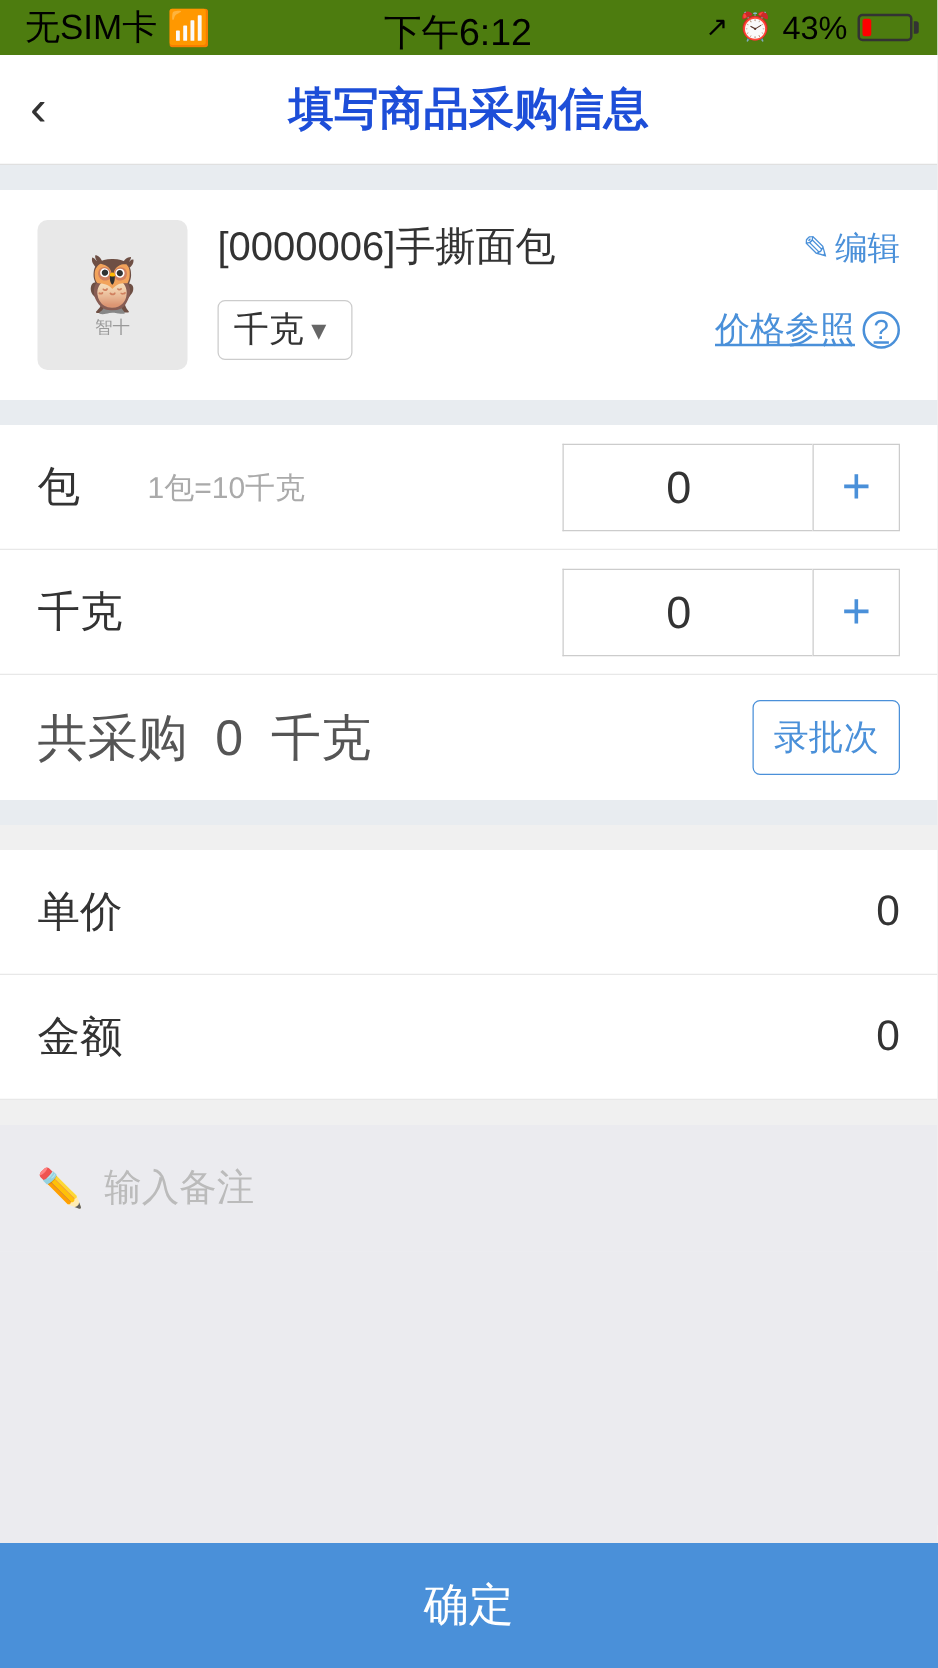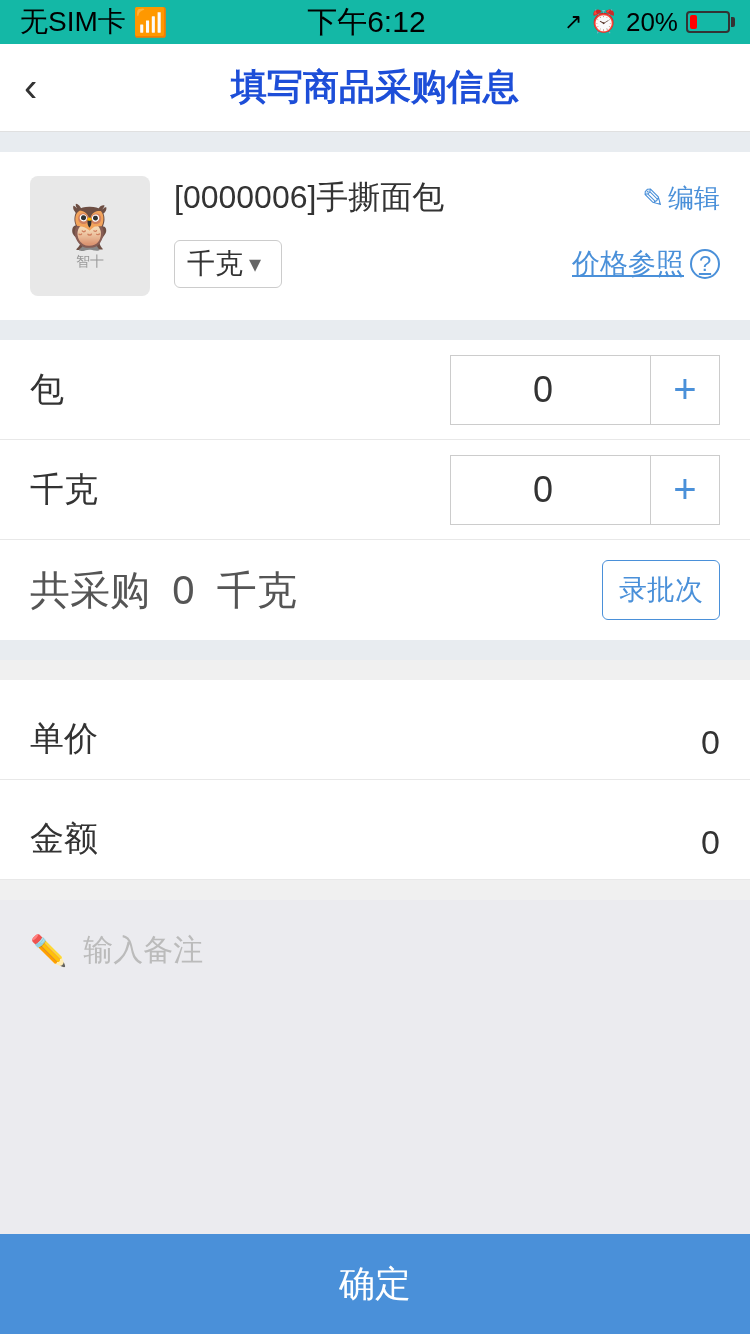--- a/index.html
+++ b/index.html
@@ -9,25 +9,24 @@
       min-height: 1334px;
       font-family: -apple-system, "PingFang SC", "Helvetica Neue", sans-serif;
       background: #f0f0f0;
       font-size: 32px;
       color: #333;
     }
 
     
     .status-bar {
       height: 44px;
-      background: #14b8a6;
-      display: flex;
-      align-items: center;
+      background: #4d7c0f;
+      display: flex;
       justify-content: space-between;
-      padding: 17px 20px;
+      padding: 6px 20px;
       font-size: 28px;
       color: #000;
     }
     .status-left { display: flex; align-items: center; gap: 8px; }
     .status-center { font-size: 30px; font-weight: 500; }
     .status-right { display: flex; align-items: center; gap: 8px; font-size: 26px; }
     .battery-icon {
       width: 44px; height: 22px;
       border: 2px solid #333;
       border-radius: 4px;
@@ -240,21 +239,21 @@
       background: #fff;
     }
 
     
     .price-section {
       background: #fff;
       margin-top: 20px;
     }
     .price-row {
       display: flex;
-      align-items: flex-end;
+      align-items: center;
       justify-content: space-between;
       padding: 17px 30px;
       height: 100px;
       border-bottom: 1px solid #e8e8e8;
     }
     .price-row-label { font-size: 34px; color: #333; }
     .price-row-value { font-size: 34px; color: #333; }
 
     
     .note-section {
@@ -297,21 +296,21 @@
 
 <div class="status-bar">
   <div class="status-left">
     <span>无SIM卡</span>
     <span>📶</span>
   </div>
   <div class="status-center">下午6:12</div>
   <div class="status-right">
     <span style="font-size:22px;">↗</span>
     <span style="font-size:22px;">⏰</span>
-    <span style="font-size:26px;">20%</span>
+    <span style="font-size:26px;">43%</span>
     <div class="battery-icon">
       <div class="battery-fill"></div>
     </div>
   </div>
 </div>
 
 <div class="nav-bar">
   <span class="nav-back">‹</span>
   <span class="nav-title">填写商品采购信息</span>
 </div>
@@ -347,20 +346,21 @@
     </div>
   </div>
 </div>
 
 <div class="section-divider"></div>
 
 <div class="input-section">
 
   <div class="input-row">
     <span class="input-row-label">包</span>
+    <span class="input-row-sublabel">1包=10千克</span>
     <div class="input-right">
       <input class="qty-input" type="number" value="0" style="">
       <div class="plus-btn">+</div>
     </div>
   </div>
 
   <div class="input-row">
     <span class="input-row-label">千克</span>
     <span class="input-row-sublabel"></span>
     <div class="input-right">

